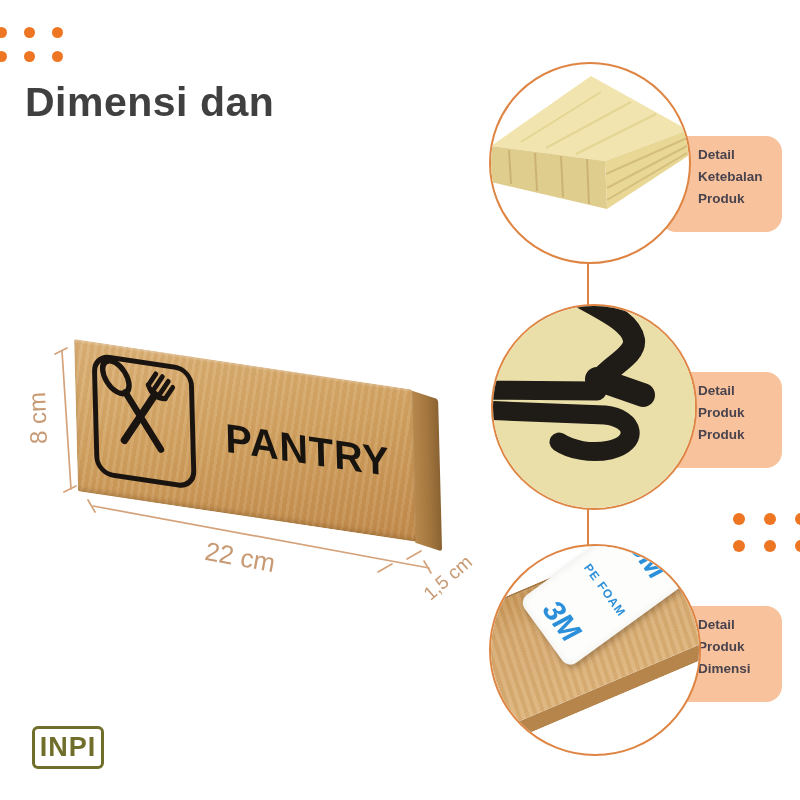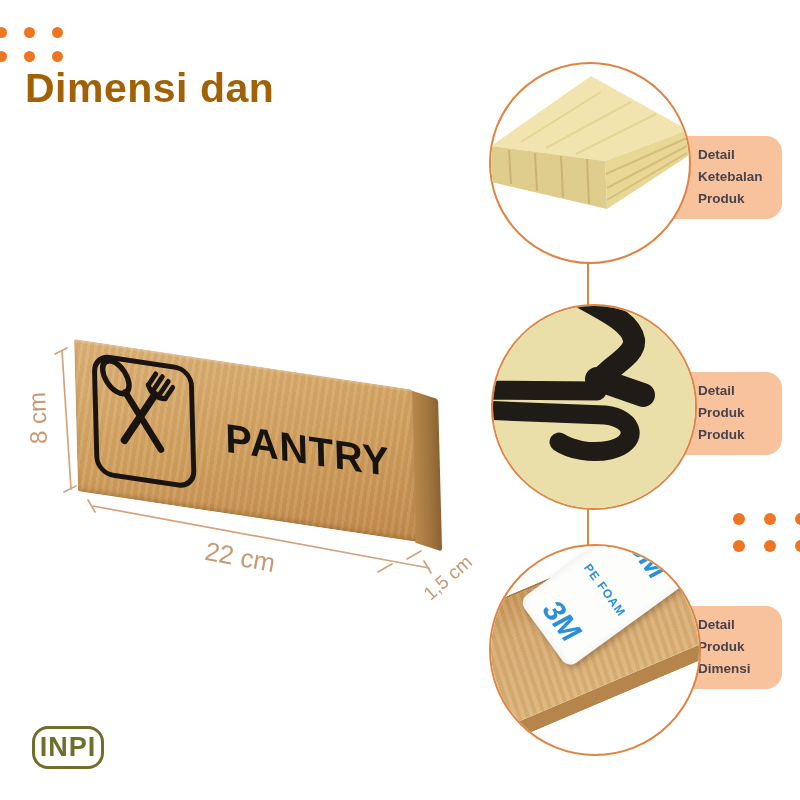--- a/index.html
+++ b/index.html
@@ -7,22 +7,22 @@
     width:800px;height:800px;position:relative;overflow:hidden;
     background:#ffffff;font-family:"Liberation Sans",sans-serif;
   }
   
   .dot-grid{position:absolute;display:grid;grid-template-columns:repeat(3,auto);}
   .dot-grid.tl{left:-4px;top:27px;column-gap:17px;row-gap:13px;}
   .dot-grid.mr{left:733px;top:513px;column-gap:19px;row-gap:15px;}
   .dot{width:12px;height:12px;border-radius:50%;background:#ee7522;}
   .dot-grid.tl .dot{width:11px;height:11px;}
   
-  .title{position:absolute;left:25px;top:62px;font-size:41px;line-height:53px;
-    font-weight:700;color:#a16207;letter-spacing:.5px;}
+  .title{position:absolute;left:25px;top:76px;font-size:41px;line-height:53px;
+    font-weight:700;color:#404040;letter-spacing:.5px;}
   
   .sign-wrap{position:absolute;left:74px;top:339px;width:342px;height:150px;
     transform:rotate(8.5deg) skewX(10deg);transform-origin:0 0;}
   .sign-face{position:absolute;left:0;top:0;width:342px;height:150px;border-radius:2px;
     background:
       repeating-linear-gradient(100deg,rgba(255,255,255,.07) 0 3px,rgba(120,70,20,.05) 3px 7px),
       linear-gradient(165deg,#dcb278 0%,#d2a362 45%,#c18a4b 100%);
     box-shadow:inset 0 -3px 4px rgba(90,55,15,.25), inset 0 2px 2px rgba(255,255,255,.25);}
   .sign-edge{position:absolute;left:341px;top:1px;width:27px;height:150px;
     transform:skewY(10deg);transform-origin:0 0;border-radius:0 3px 3px 0;
@@ -39,21 +39,21 @@
   .dim-t{left:408px;top:567px;width:80px;font-size:19px;transform:rotate(-41deg);}
   
   .circle{position:absolute;border-radius:50%;border:2px solid #df8544;background:#fff;
     overflow:hidden;box-sizing:border-box;z-index:2;}
   .c1{left:489px;top:62px;width:202px;height:202px;}
   .c2{left:491px;top:304px;width:206px;height:206px;}
   .c3{left:489px;top:544px;width:212px;height:212px;}
   .connector{position:absolute;width:2px;background:#df8544;z-index:0;}
   .k1{left:587px;top:262px;height:46px;}
   .k2{left:587px;top:506px;height:42px;}
-  .card{position:absolute;left:660px;width:122px;height:83px;background:#f8c29c;
+  .card{position:absolute;left:660px;width:122px;height:96px;background:#f8c29c;
     border-radius:16px;z-index:1;box-sizing:border-box;padding:8px 0 0 38px;
     font-size:13.5px;line-height:22px;font-weight:600;color:#49434d;}
   .card.b1{top:136px;}
   .card.b2{top:372px;}
   .card.b3{top:606px;}
   
   .plank3{position:absolute;left:-35px;top:18px;width:280px;height:118px;
     transform:rotate(-23deg);border-radius:4px;border-top:2px solid #a87a42;
     border-bottom:15px solid #b6854b;
     background:
@@ -61,21 +61,21 @@
       linear-gradient(180deg,#c89758 0%,#d6a96f 30%,#dcb278 100%);}
   .tape{position:absolute;left:38px;top:2px;width:152px;height:84px;background:#fdfdfb;
     border-radius:10px;transform:rotate(-36deg);
     box-shadow:0 3px 6px rgba(60,35,10,.35), inset 0 0 8px rgba(0,0,0,.07);
     display:flex;align-items:center;justify-content:space-evenly;color:#2b90d9;}
   .tape .brand{font-size:30px;font-weight:800;transform:rotate(90deg) skewX(-8deg);}
   .tape .mat{font-size:12px;font-weight:700;letter-spacing:1px;transform:rotate(90deg);
     white-space:nowrap;}
   
   .logo{position:absolute;left:32px;top:726px;width:72px;height:43px;border:3px solid #706e2b;
-    border-radius:16px;display:flex;align-items:center;justify-content:center;box-sizing:border-box;
+    border-radius:6px;display:flex;align-items:center;justify-content:center;box-sizing:border-box;
     font-size:27px;font-weight:700;letter-spacing:1px;color:#706e2b;}
 </style>
 </head>
 <body>
 
 <div class="dot-grid tl">
   <span class="dot"></span>
     <span class="dot"></span>
     <span class="dot"></span>
   <span class="dot"></span>

